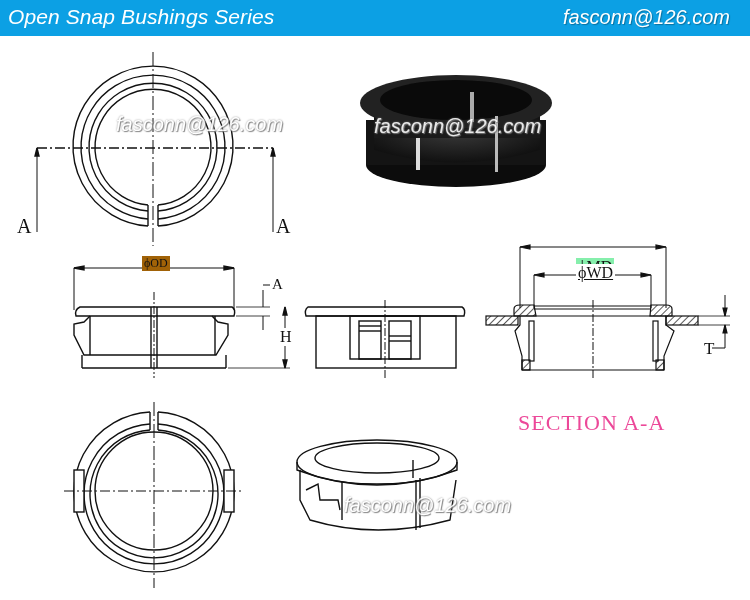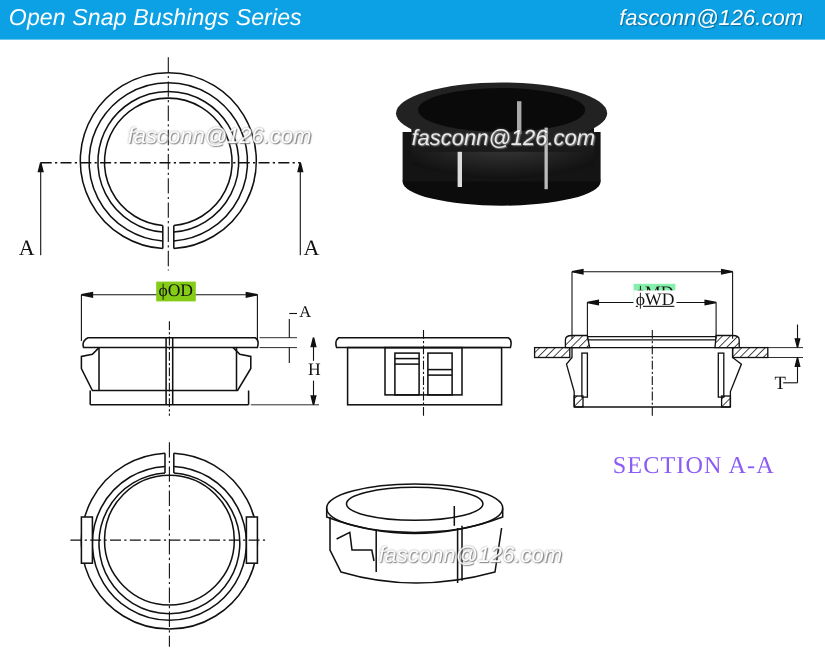--- a/index.html
+++ b/index.html
@@ -3,21 +3,21 @@
 <meta charset="utf-8">
 <style>
   html,body{margin:0;padding:0;background:#fff;}
   body{width:750px;height:600px;position:relative;overflow:hidden;font-family:"DejaVu Sans",sans-serif;}
   .header{position:absolute;left:0;top:0;width:750px;height:36px;background:#0ca0e4;}
   .header .title{position:absolute;left:8px;top:5px;color:#fff;font-style:italic;font-size:21px;font-family:"Liberation Sans",sans-serif;letter-spacing:0.1px;}
   .header .email{position:absolute;right:20px;top:6px;color:#fff;font-style:italic;font-size:20px;font-family:"Liberation Sans",sans-serif;text-shadow:1px 1px 1px rgba(0,0,0,0.3);}
   svg.drawing{position:absolute;left:0;top:36px;}
   .wm{position:absolute;color:#fff;font-style:italic;font-family:"Liberation Sans",sans-serif;font-size:20px;text-shadow:0 0 2px #888,1px 1px 1px #777;opacity:0.9;}
   .lbl{position:absolute;font-family:"Liberation Serif",serif;color:#111;}
-  .section{position:absolute;left:518px;top:410px;font-family:"Liberation Serif",serif;font-size:22px;letter-spacing:1px;color:#8b5cf6;margin-left:39px;}
+  .section{position:absolute;left:518px;top:410px;font-family:"Liberation Serif",serif;font-size:22px;letter-spacing:1px;color:#ec4899;}
 </style>
 </head>
 <body>
 
 <div class="header">
   <span class="title">Open Snap Bushings  Series</span>
   <span class="email">fasconn@126.com</span>
 </div>
 
 <svg class="drawing" width="750" height="564" viewBox="0 36 750 564" xmlns="http://www.w3.org/2000/svg">
@@ -154,21 +154,21 @@
     <line x1="416" y1="480" x2="416" y2="530"></line>
     <line x1="420" y1="478" x2="420" y2="528"></line>
     <path d="M 306 490 L 318 484 L 320 500 L 338 500 L 340 510"></path>
     <line x1="342" y1="482" x2="342" y2="520"></line>
     <line x1="413" y1="460" x2="413" y2="478"></line>
   </g>
 </svg>
 
 <span class="lbl" style="left:17px;top:215px;font-size:20px;">A</span>
 <span class="lbl" style="left:276px;top:215px;font-size:20px;">A</span>
-<span class="lbl" style="left:142px;top:256px;font-size:16px;background:#84cc16;padding:0 2px;">ϕOD</span>
+<span class="lbl" style="left:142px;top:256px;font-size:12px;background:#a16207;padding:0 2px;">ϕOD</span>
 <span class="lbl" style="left:272px;top:276px;font-size:15px;">A</span>
 <span class="lbl" style="left:280px;top:328px;font-size:16px;background:#fff;">H</span>
 <span class="lbl" style="left:576px;top:236px;font-size:16px;background:#86efac;padding:0 2px;margin-top:22px;">ϕMD</span>
 <span class="lbl" style="left:576px;top:264px;font-size:16px;background:#fff;padding:0 2px;text-decoration:underline;">ϕWD</span>
 <span class="lbl" style="left:704px;top:339px;font-size:17px;">T</span>
 <span class="section">SECTION  A-A</span>
 
 <span class="wm" style="left:116px;top:113px;">fasconn@126.com</span>
 <span class="wm" style="left:374px;top:115px;">fasconn@126.com</span>
 <span class="wm" style="left:344px;top:494px;">fasconn@126.com</span>

